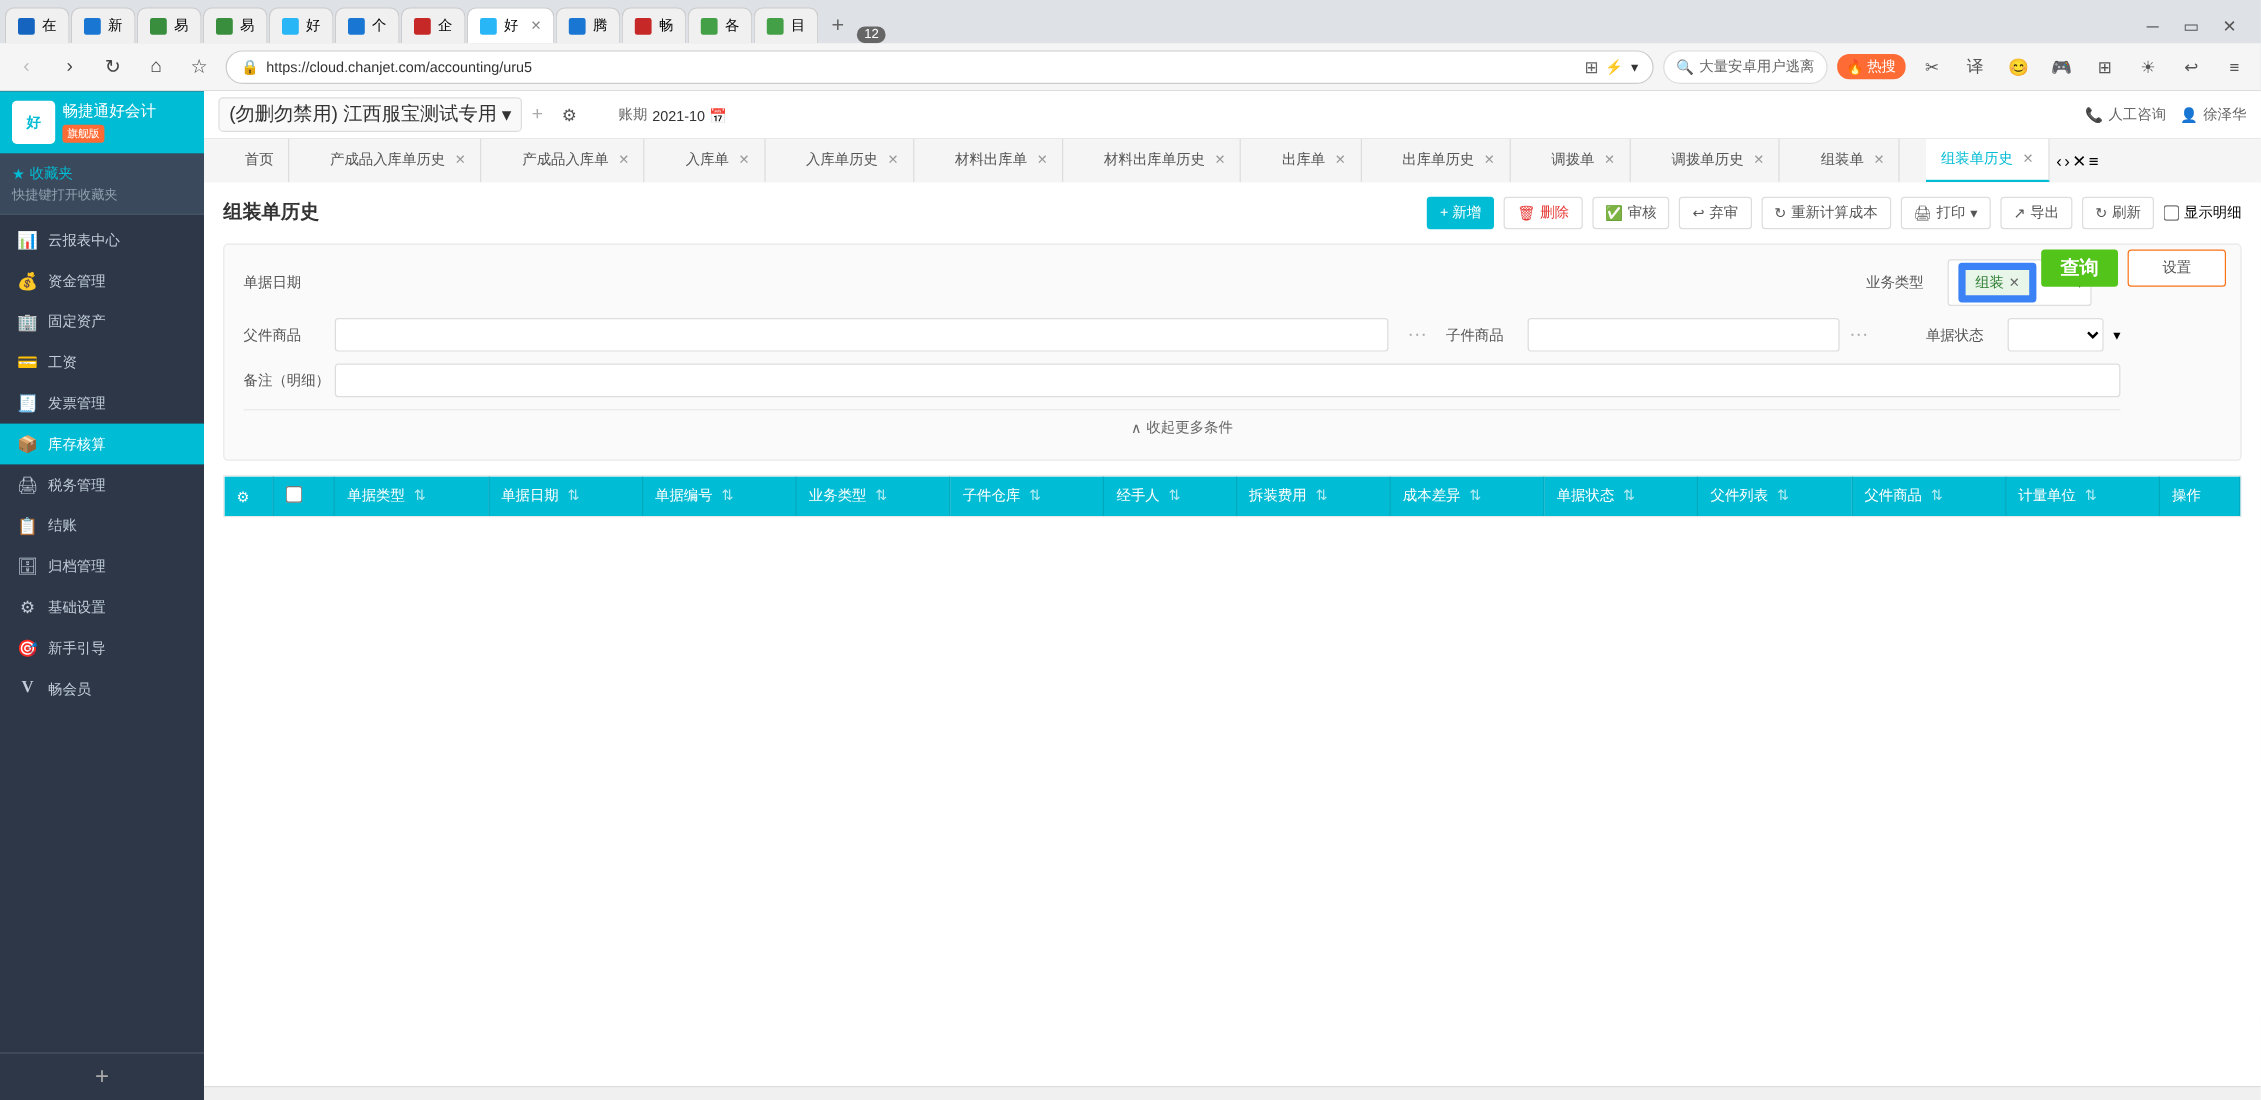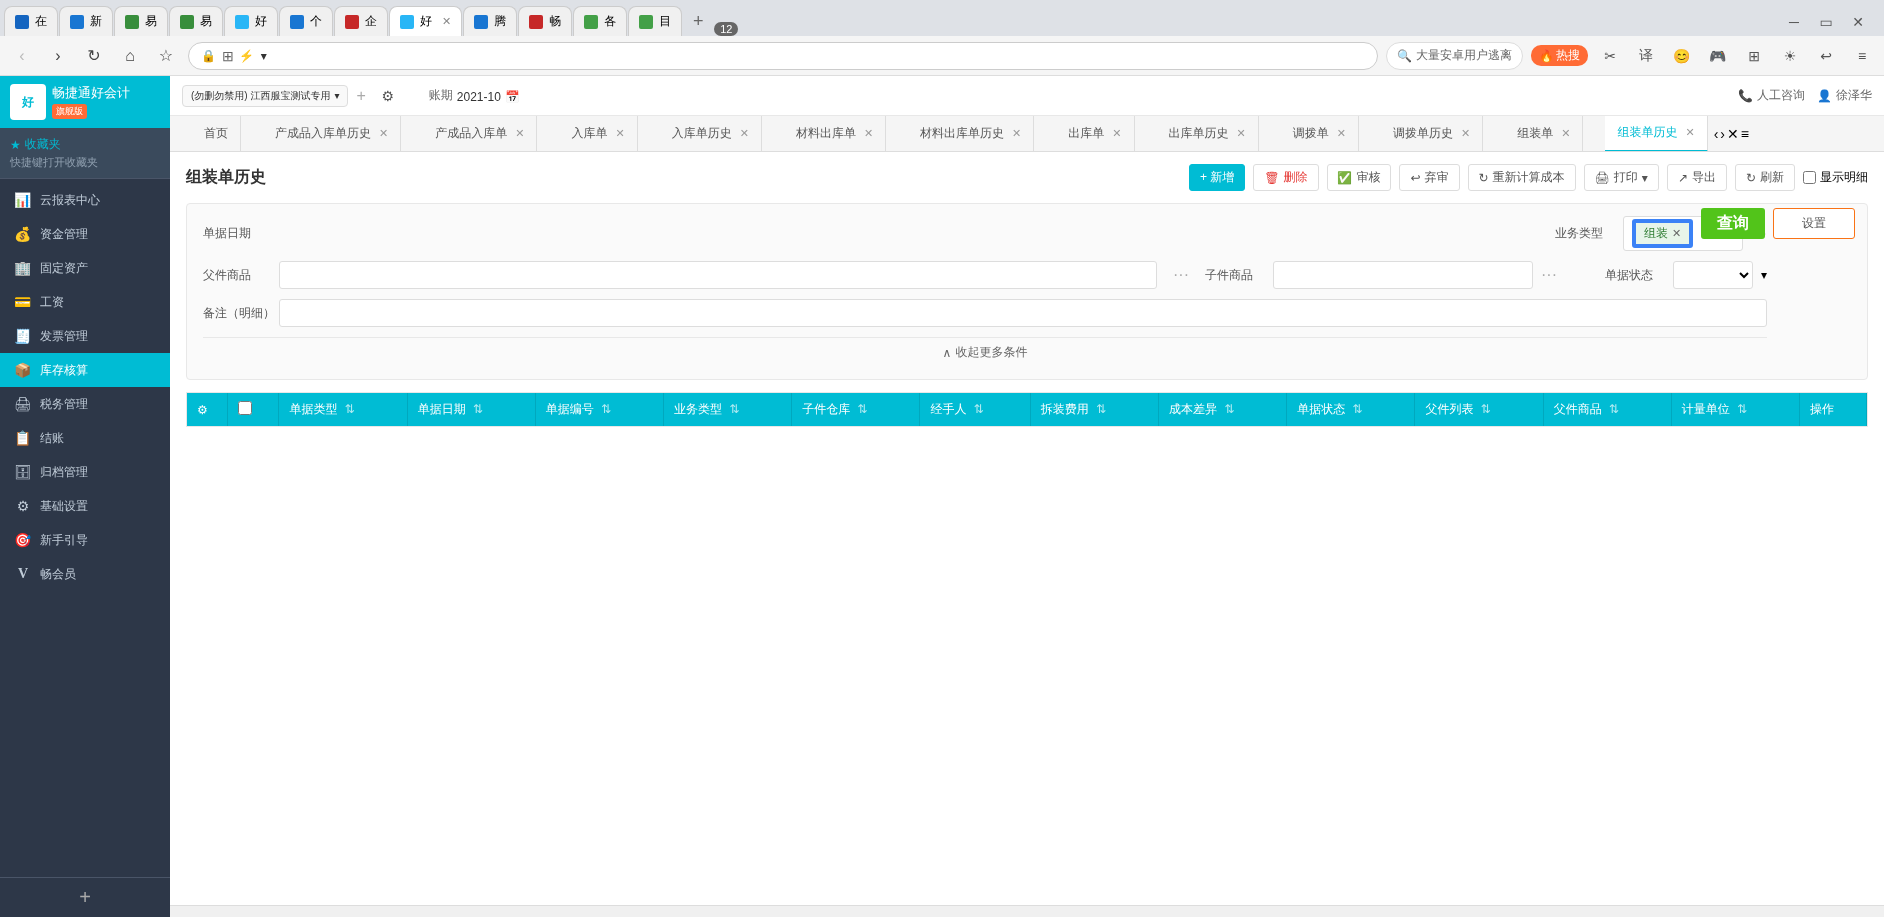--- a/index.html
+++ b/index.html
@@ -40,21 +40,21 @@
     .sidebar-menu { flex: 1; padding: 4px 0; }
     .menu-item { display: flex; align-items: center; gap: 8px; padding: 8px 14px; color: #c0ccd8; cursor: pointer; font-size: 12px; }
     .menu-item.active { background: #00bcd4; color: #fff; }
     .menu-icon { width: 18px; height: 18px; display: flex; align-items: center; justify-content: center; font-size: 14px; flex-shrink: 0; }
 
     
     .main-content { flex: 1; display: flex; flex-direction: column; background: #fff; overflow: hidden; }
 
     
     .top-bar { display: flex; align-items: center; height: 40px; background: #fff; border-bottom: 1px solid #e8e8e8; padding: 0 12px; gap: 8px; flex-shrink: 0; }
-    .company-selector { display: flex; align-items: center; gap: 4px; border: 1px solid #ddd; border-radius: 4px; padding: 3px 8px; cursor: pointer; font-size: 10px; color: #333; background: #f9f9f9; }
+    .company-selector { display: flex; align-items: center; gap: 4px; border: 1px solid #ddd; border-radius: 4px; padding: 3px 8px; cursor: pointer; font-size: 16px; color: #333; background: #f9f9f9; }
     .period-label { font-size: 12px; color: #666; }
     .period-value { font-size: 12px; color: #333; }
     .top-bar-right { margin-left: auto; display: flex; align-items: center; gap: 12px; }
     .service-btn { display: flex; align-items: center; gap: 4px; font-size: 12px; color: #666; cursor: pointer; }
     .user-btn { display: flex; align-items: center; gap: 4px; font-size: 12px; color: #666; cursor: pointer; }
 
     
     .nav-tabs-bar { display: flex; align-items: center; background: #f5f5f5; border-bottom: 1px solid #ddd; height: 36px; overflow-x: auto; flex-shrink: 0; }
     .nav-tabs-bar::-webkit-scrollbar { height: 2px; }
     .nav-tab { display: flex; align-items: center; gap: 4px; padding: 0 12px; height: 36px; border-right: 1px solid #ddd; cursor: pointer; white-space: nowrap; font-size: 12px; color: #555; flex-shrink: 0; margin-left: 22px; }
@@ -75,21 +75,21 @@
     .filter-section { background: #fafafa; border: 1px solid #e8e8e8; border-radius: 4px; padding: 12px 16px; margin-bottom: 12px; }
     .filter-row { display: flex; align-items: center; gap: 16px; margin-bottom: 10px; }
     .filter-row:last-child { margin-bottom: 0; }
     .filter-label { font-size: 12px; color: #555; white-space: nowrap; width: 60px; flex-shrink: 0; }
     .filter-date-btns { display: flex; align-items: center; gap: 6px; }
     .date-btn { padding: 2px 8px; border: 1px solid #ddd; border-radius: 3px; cursor: pointer; font-size: 12px; color: #555; background: #fff; }
     .date-btn.active { background: #00bcd4; color: #fff; border-color: #00bcd4; }
     .date-range { font-size: 12px; color: #999; margin-left: 4px; }
     .filter-input { flex: 1; height: 28px; border: 1px solid #ddd; border-radius: 3px; padding: 0 8px; font-size: 12px; }
     .filter-select { height: 28px; border: 1px solid #ddd; border-radius: 3px; padding: 0 8px; font-size: 12px; background: #fff; min-width: 80px; }
-    .filter-tag { display: inline-flex; align-items: center; gap: 4px; background: #e8f5e9; border: 4px solid #3b82f6; border-radius: 3px; padding: 2px 8px; font-size: 12px; color: #2e7d32; }
+    .filter-tag { display: inline-flex; align-items: center; gap: 4px; background: #e8f5e9; border: 6px solid #3b82f6; border-radius: 3px; padding: 2px 8px; font-size: 12px; color: #2e7d32; }
     .filter-tag-close { cursor: pointer; color: #666; font-size: 11px; }
     .filter-tag-select { display: flex; align-items: center; gap: 4px; border: 1px solid #ddd; border-radius: 3px; padding: 2px 24px 2px 8px; font-size: 12px; min-width: 120px; background: #fff; position: relative; }
     .collapse-btn { display: flex; align-items: center; gap: 4px; justify-content: center; padding: 6px; cursor: pointer; color: #666; font-size: 12px; border-top: 1px solid #e8e8e8; margin-top: 8px; }
 
     
     .data-table { width: 100%; border-collapse: collapse; font-size: 12px; }
     .data-table th { background: #00bcd4; color: #fff; padding: 8px 10px; text-align: left; white-space: nowrap; border-right: 1px solid #00a8be; font-weight: normal; }
     .data-table th:first-child { width: 40px; }
     .data-table th .sort-icon { margin-left: 4px; opacity: 0.7; }
     .table-checkbox { width: 14px; height: 14px; cursor: pointer; }
@@ -167,20 +167,21 @@
   </div>
 
   <div class="browser-toolbar">
     <div class="nav-btn disabled">‹</div>
     <div class="nav-btn">›</div>
     <div class="nav-btn">↻</div>
     <div class="nav-btn">⌂</div>
     <div class="nav-btn">☆</div>
     <div class="address-bar">
       <span class="address-lock">🔒</span>
+      <span class="address-url">https://cloud.chanjet.com/accounting/uru5</span>
       <span class="address-qr">⊞</span>
       <span>⚡</span>
       <span>▾</span>
     </div>
     <div class="search-bar">
       <span>🔍</span>
       <span>大量安卓用户逃离</span>
     </div>
     <div style="display:flex;align-items:center;gap:2px;background:#ff6b35;color:#fff;padding:2px 8px;border-radius:10px;font-size:12px;cursor:pointer;">
       🔥 <span>热搜</span>

